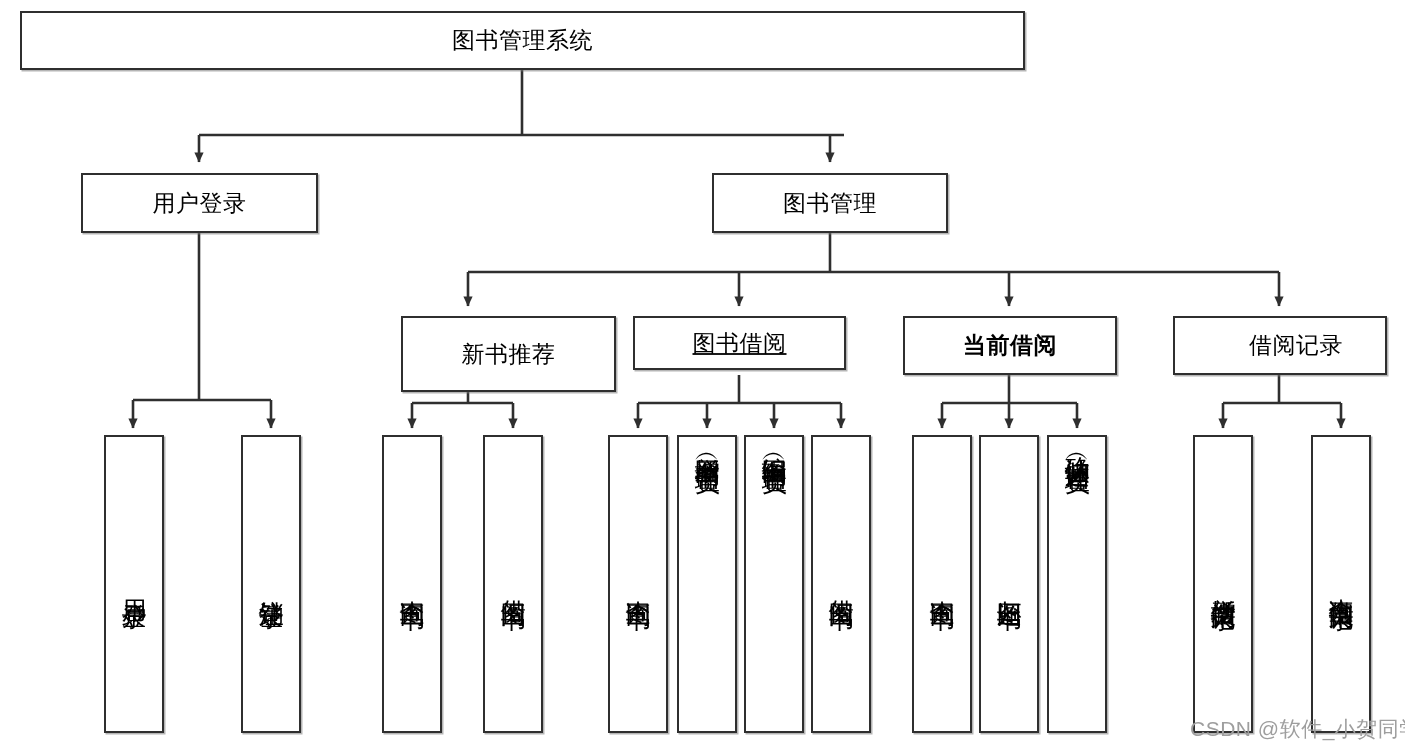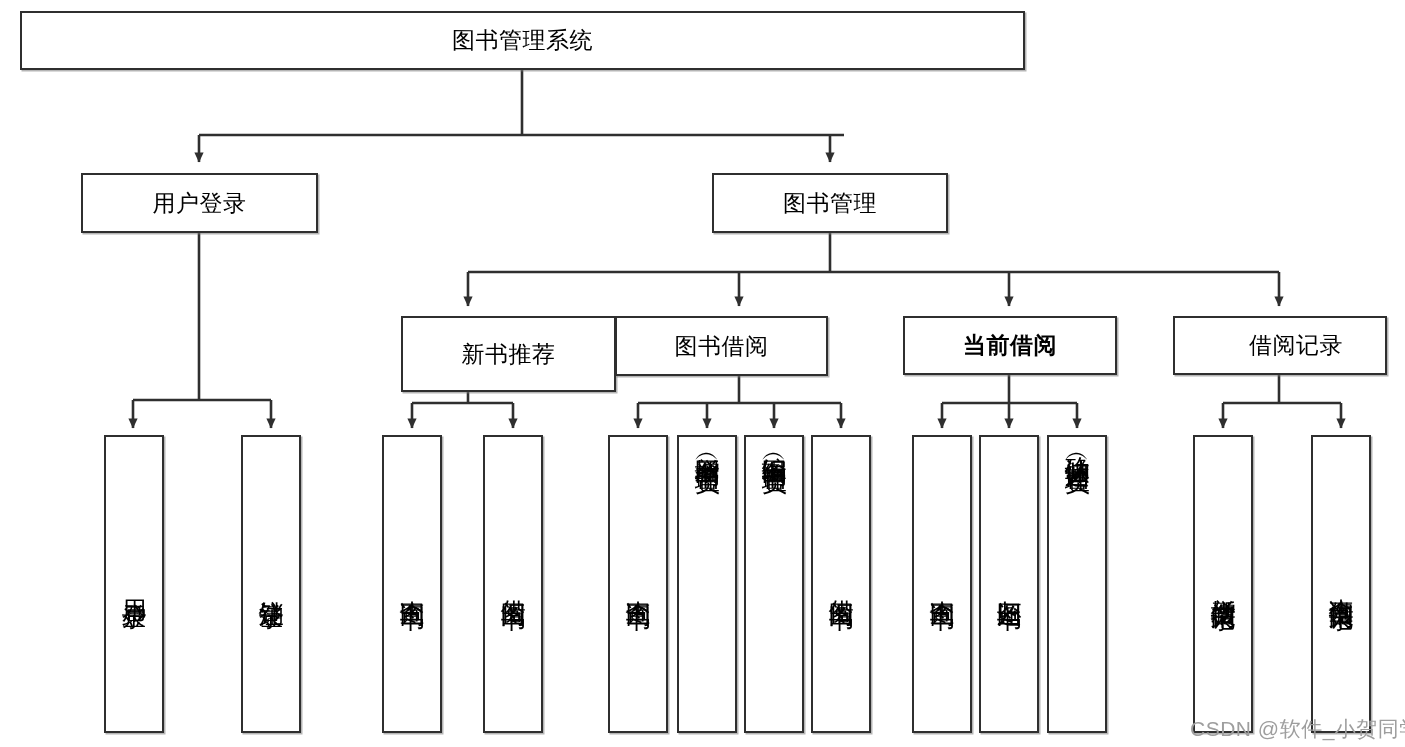--- a/index.html
+++ b/index.html
@@ -131,21 +131,21 @@
   </div>
 
   <div class="node" style="left:712px; top:173px; width:236px; height:60px;justify-content:center;">
     <span class="label">图书管理</span>
   </div>
 
   <div class="node" style="left:361px; top:316px; width:215px; height:76px;margin-left:40px;">
     <span class="label">新书推荐</span>
   </div>
 
-  <div class="node" style="left:615px; top:316px; width:213px; height:60px;">
+  <div class="node" style="left:633px; top:316px; width:213px; height:54px;text-decoration:underline;">
     <span class="label">图书借阅</span>
   </div>
 
   <div class="node" style="left:903px; top:316px; width:214px; height:59px;font-weight:bold;">
     <span class="label">当前借阅</span>
   </div>
 
   <div class="node" style="left:1173px; top:316px; width:214px; height:59px;padding-left:32px;">
     <span class="label">借阅记录</span>
   </div>

